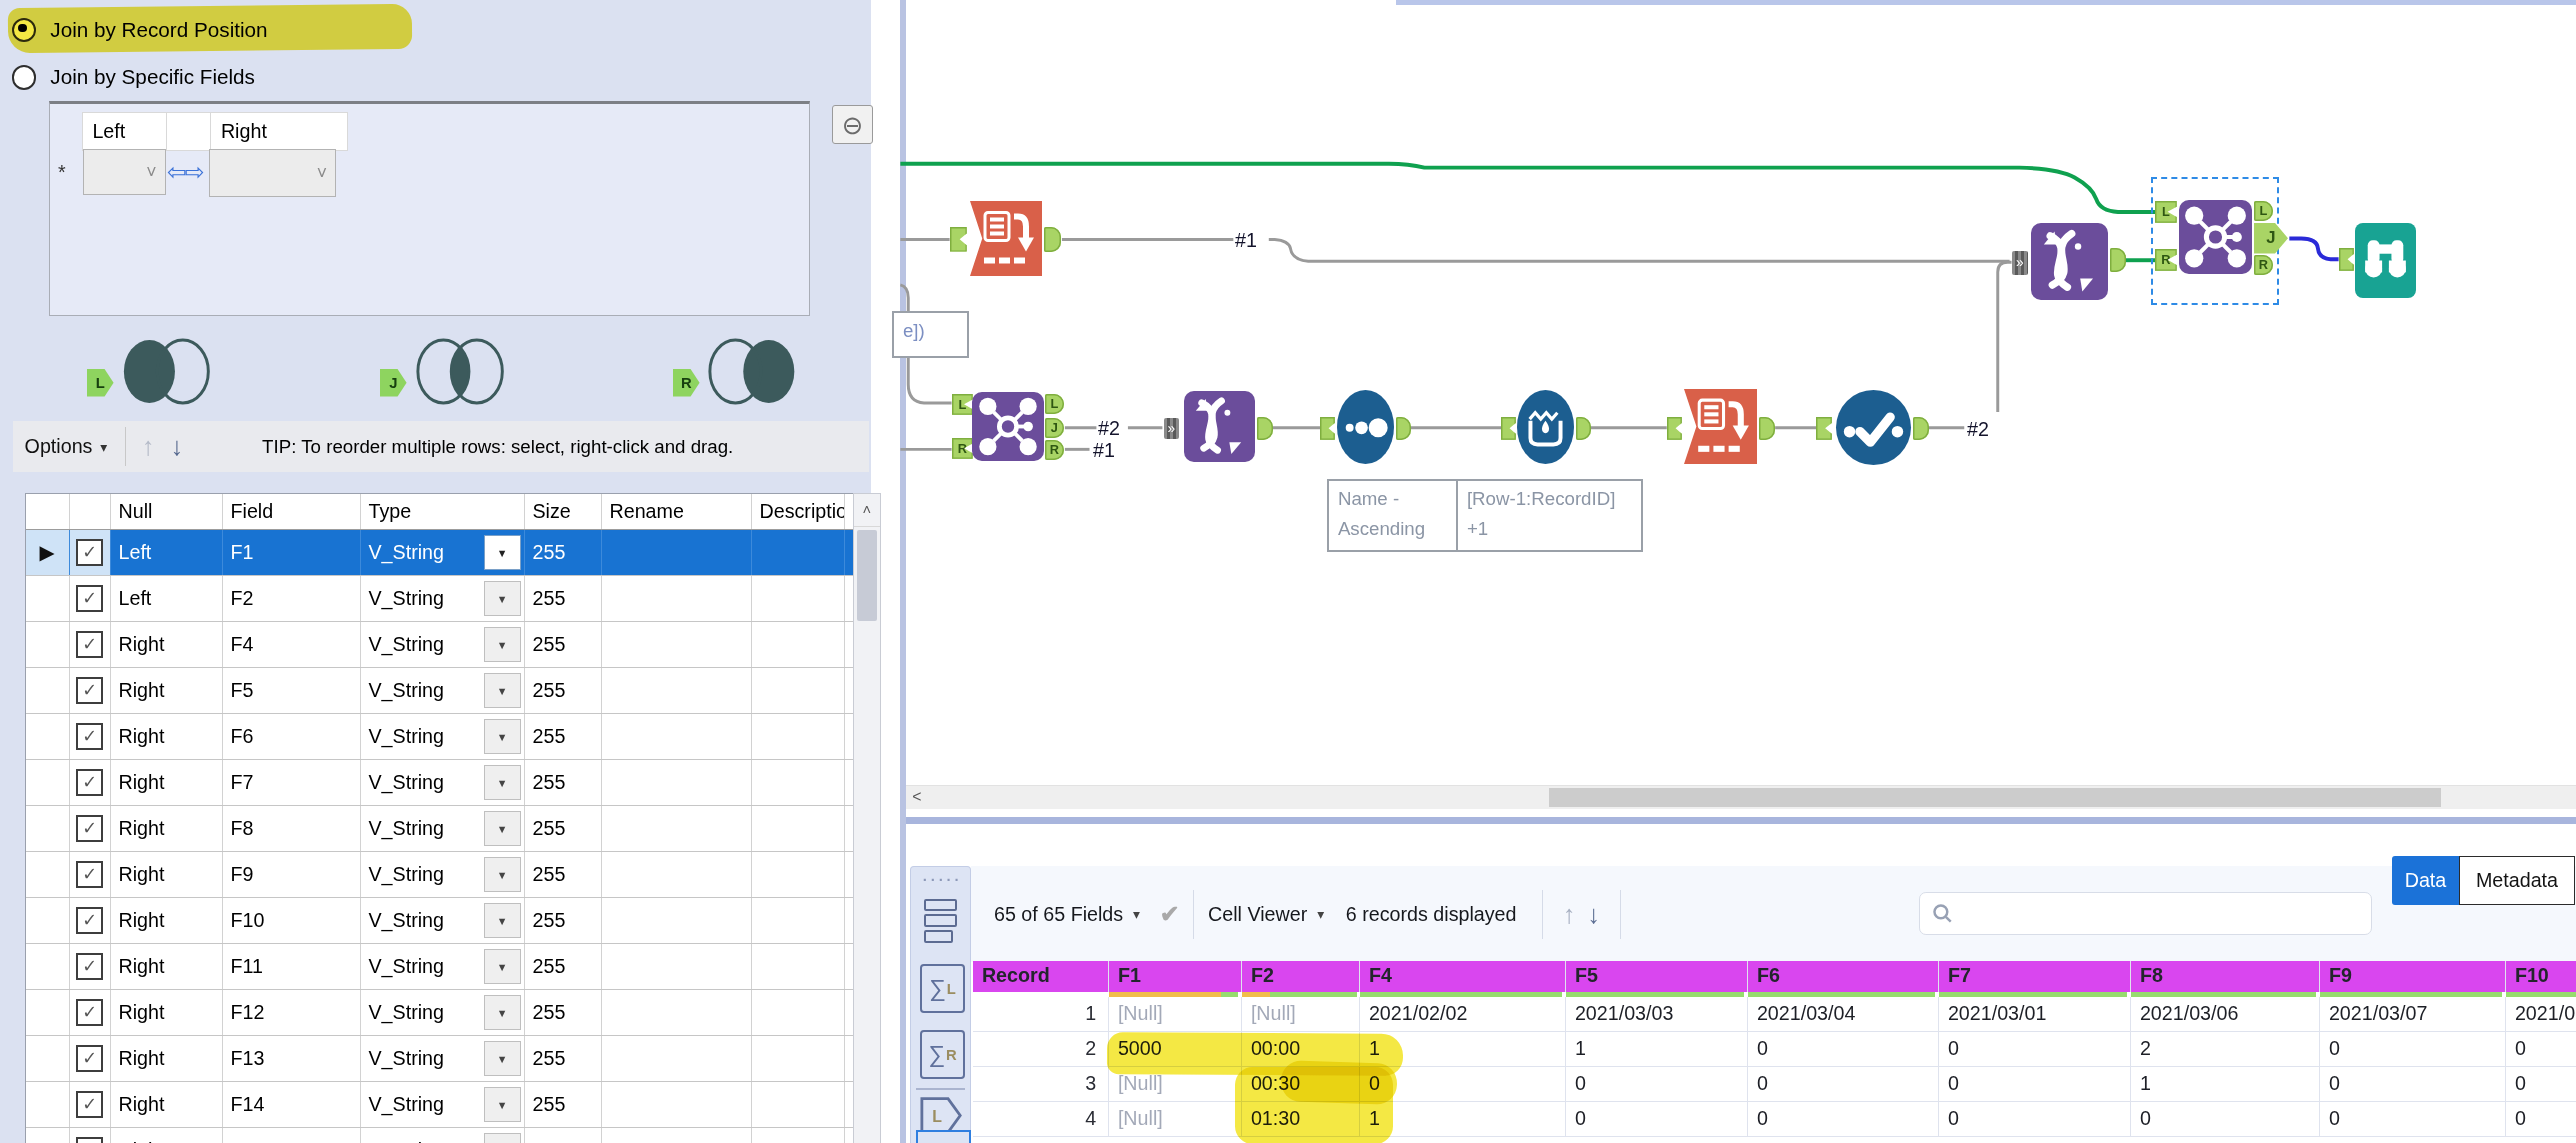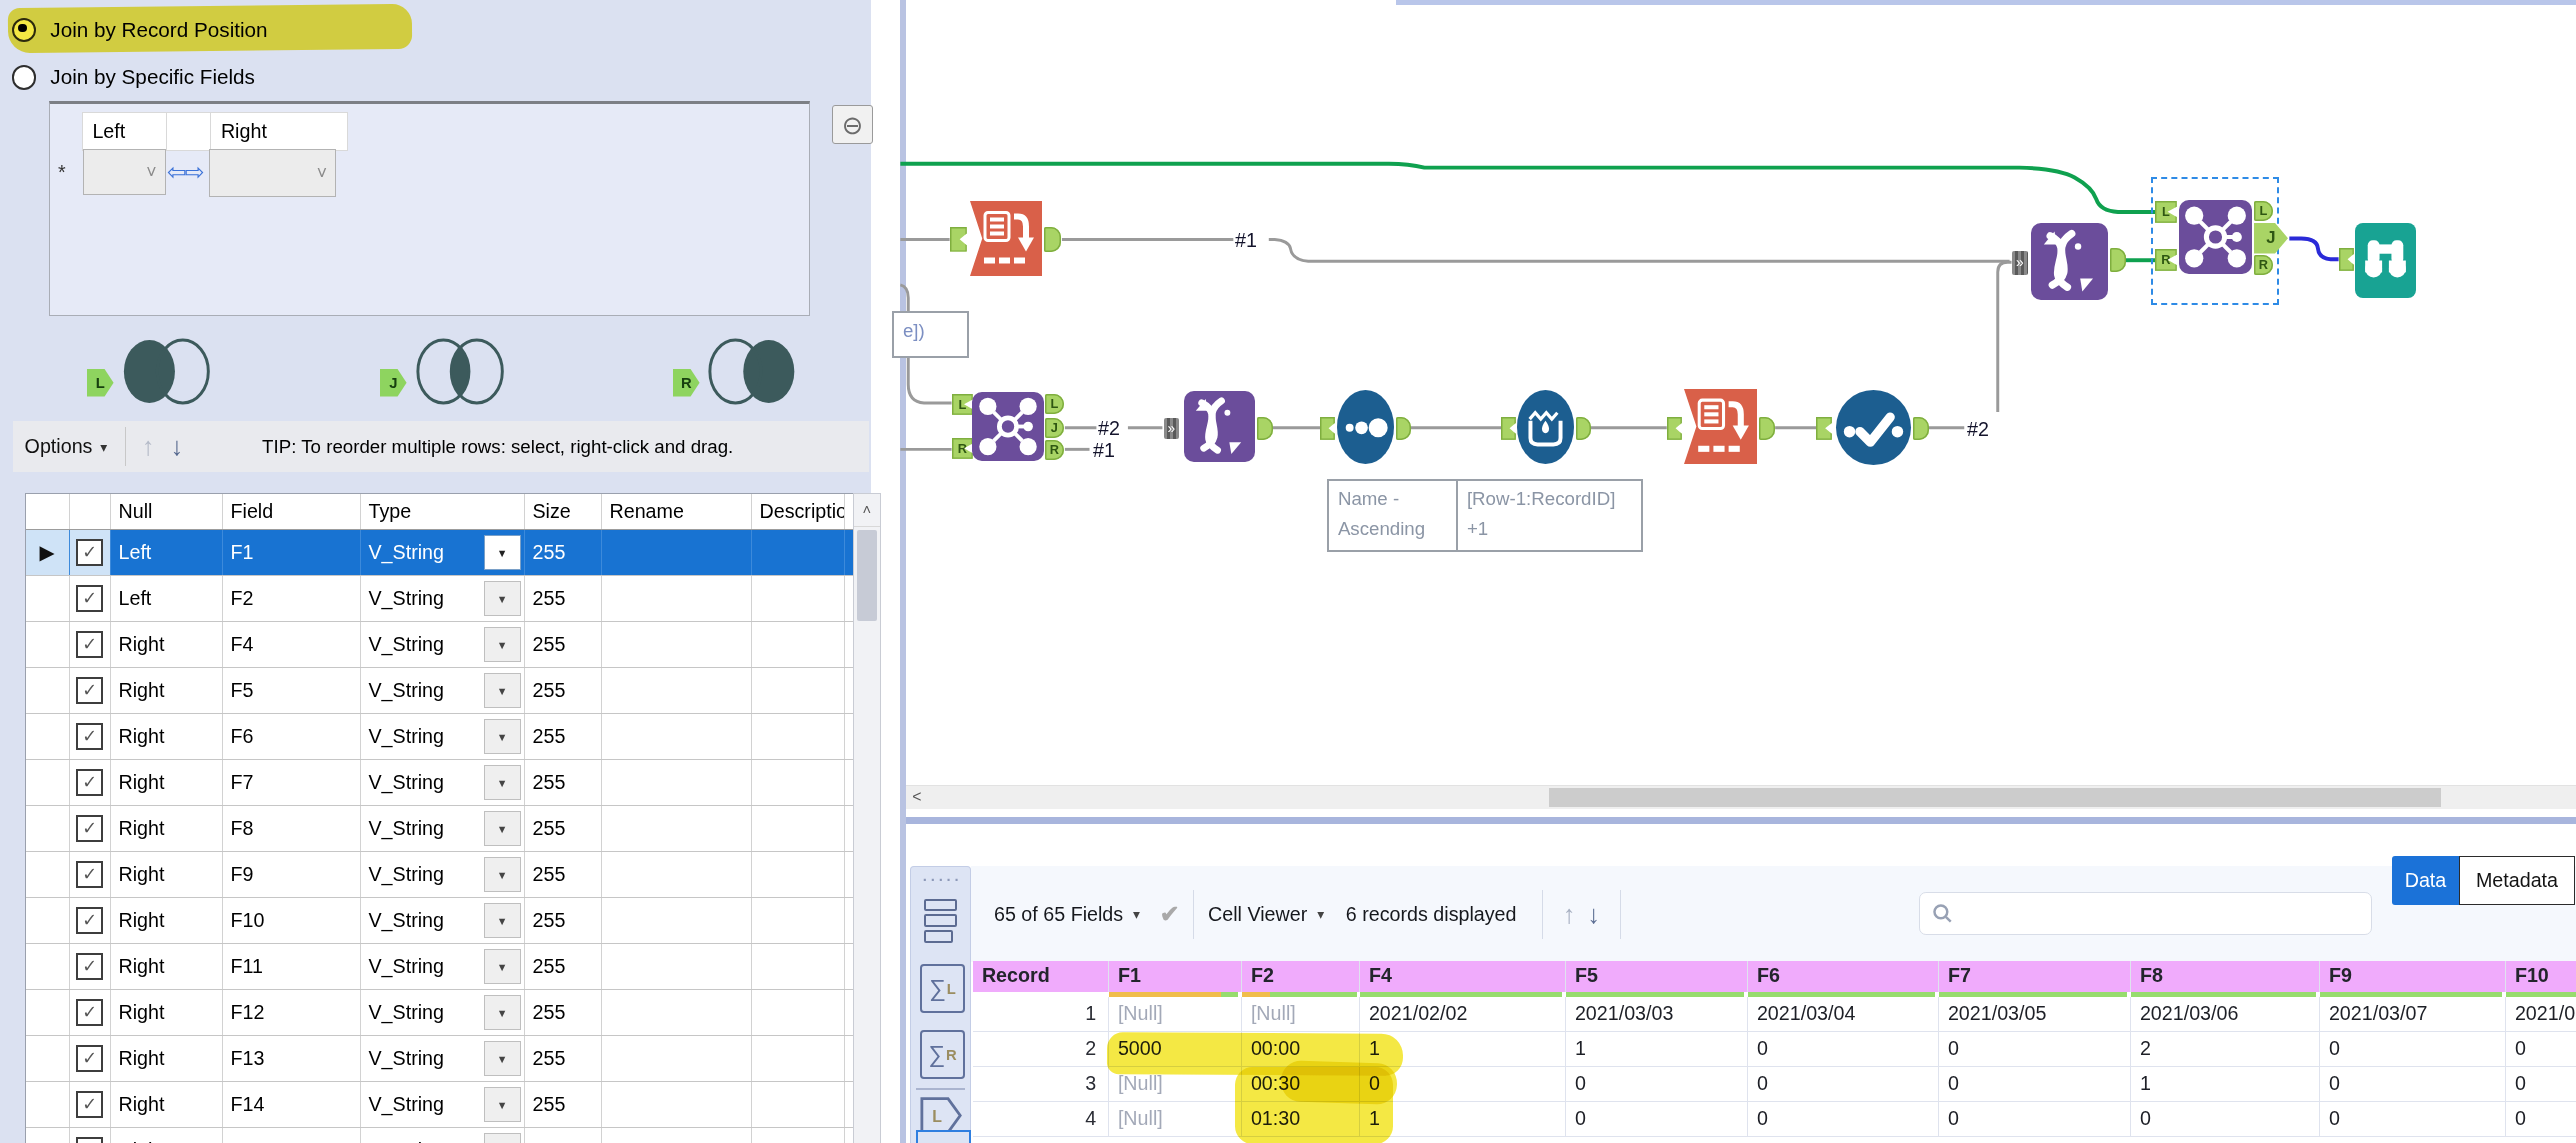--- a/index.html
+++ b/index.html
@@ -97,21 +97,21 @@
               display:flex;align-items:center;padding-left:11.8px;box-sizing:border-box;}
   #res-search input{border:none;outline:none;font-size:18.7px;width:374px;background:transparent;font-family:inherit;}
   #viewseg{position:absolute;left:2392px;top:856px;display:flex;}
   .seg{height:49px;display:flex;align-items:center;justify-content:center;font-size:19.7px;box-sizing:border-box;}
   .seg.data{width:67px;background:#1b72d8;color:#fff;border-radius:3px 0 0 3px;}
   .seg.meta{width:116px;background:#fff;color:#141414;border:1px solid #2b2b2b;}
   #rtable{position:absolute;left:973px;top:961px;width:1675px;}
   .rrow{display:flex;}
   .rcell{box-sizing:border-box;border-right:1px solid #dfe3ee;border-bottom:1px solid #dfe3ee;
          font-size:19.7px;color:#1d1f26;padding:4.9px 5.9px 0 8.9px;height:35px;overflow:hidden;white-space:nowrap;}
-  .rcell.hd{height:30.5px;font-weight:bold;color:#23252c;background:#f0abfc;border-bottom:none;padding-top:3px;}
+  .rcell.hd{height:30.5px;font-weight:bold;color:#23252c;background:#d946ef;border-bottom:none;padding-top:3px;}
   .rcell.num{text-align:right;padding-right:11.8px;color:#2a2c34;}
   .rcell.null{color:#a3a9b8;}
   .qseg{height:5.9px;display:flex;}
   .qseg div{height:5.9px;}
   
   .mark{position:absolute;background:#f2e215;opacity:.8;mix-blend-mode:multiply;pointer-events:none;}
   svg.wires{position:absolute;left:0;top:0;width:2576px;height:1144px;pointer-events:none;}
   .venn-svg{position:absolute;}
 </style>
 </head>
@@ -694,21 +694,21 @@
           <div style="background: rgb(151, 220, 110); width: 134px;"></div>
         </div>
       </div>
       <div class="rrow">
         <div class="rcell num" style="width: 136px;">1</div>
         <div class="rcell null" style="width: 133px;">[Null]</div>
         <div class="rcell null" style="width: 118px;">[Null]</div>
         <div class="rcell" style="width: 206px;">2021/02/02</div>
         <div class="rcell" style="width: 182px;">2021/03/03</div>
         <div class="rcell" style="width: 191px;">2021/03/04</div>
-        <div class="rcell" style="width: 192px;">2021/03/05</div>
+        <div class="rcell" style="width: 192px;">2021/03/01</div>
         <div class="rcell" style="width: 189px;">2021/03/06</div>
         <div class="rcell" style="width: 186px;">2021/03/07</div>
         <div class="rcell" style="width: 138px;">2021/0</div>
       </div>
       <div class="rrow">
         <div class="rcell num" style="width: 136px;">2</div>
         <div class="rcell" style="width: 133px;">5000</div>
         <div class="rcell" style="width: 118px;">00:00</div>
         <div class="rcell" style="width: 206px;">1</div>
         <div class="rcell" style="width: 182px;">1</div>

